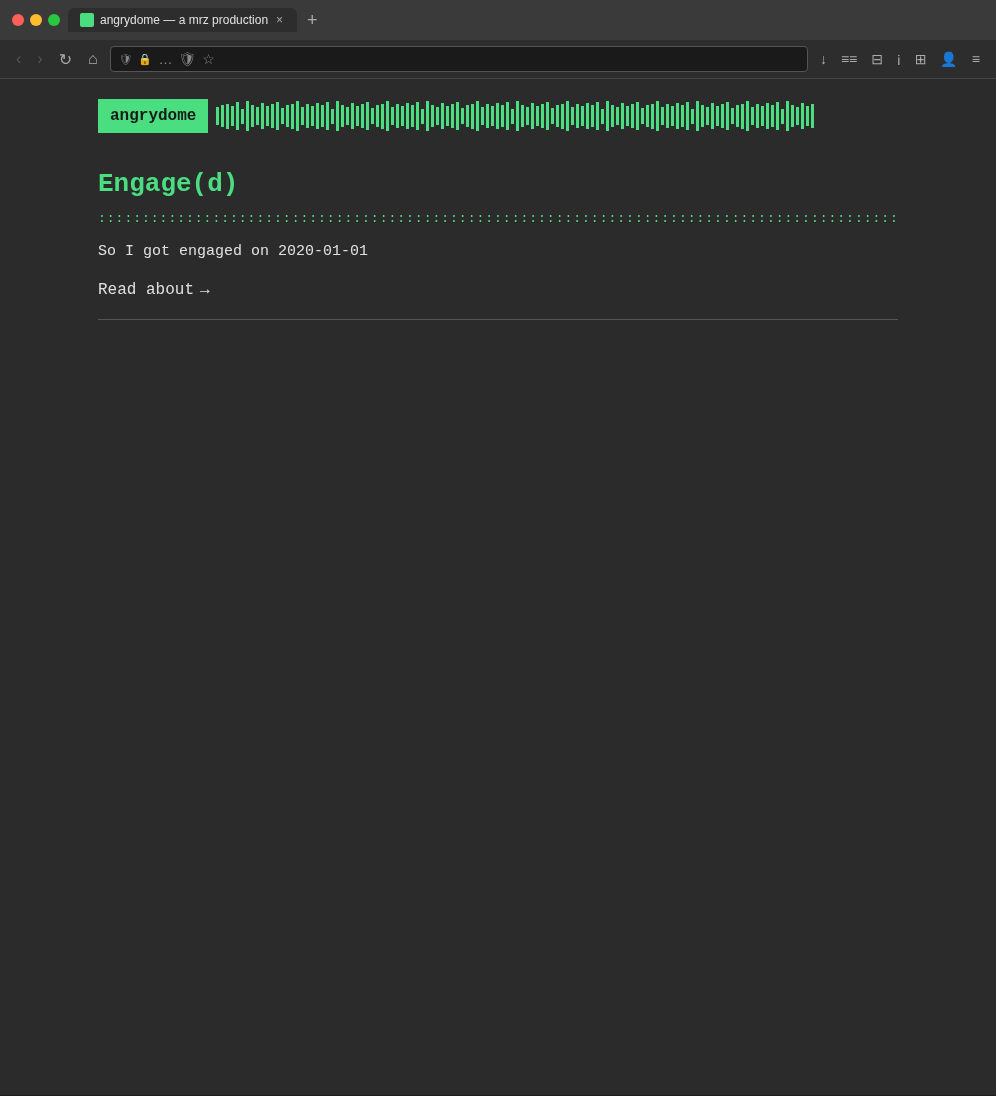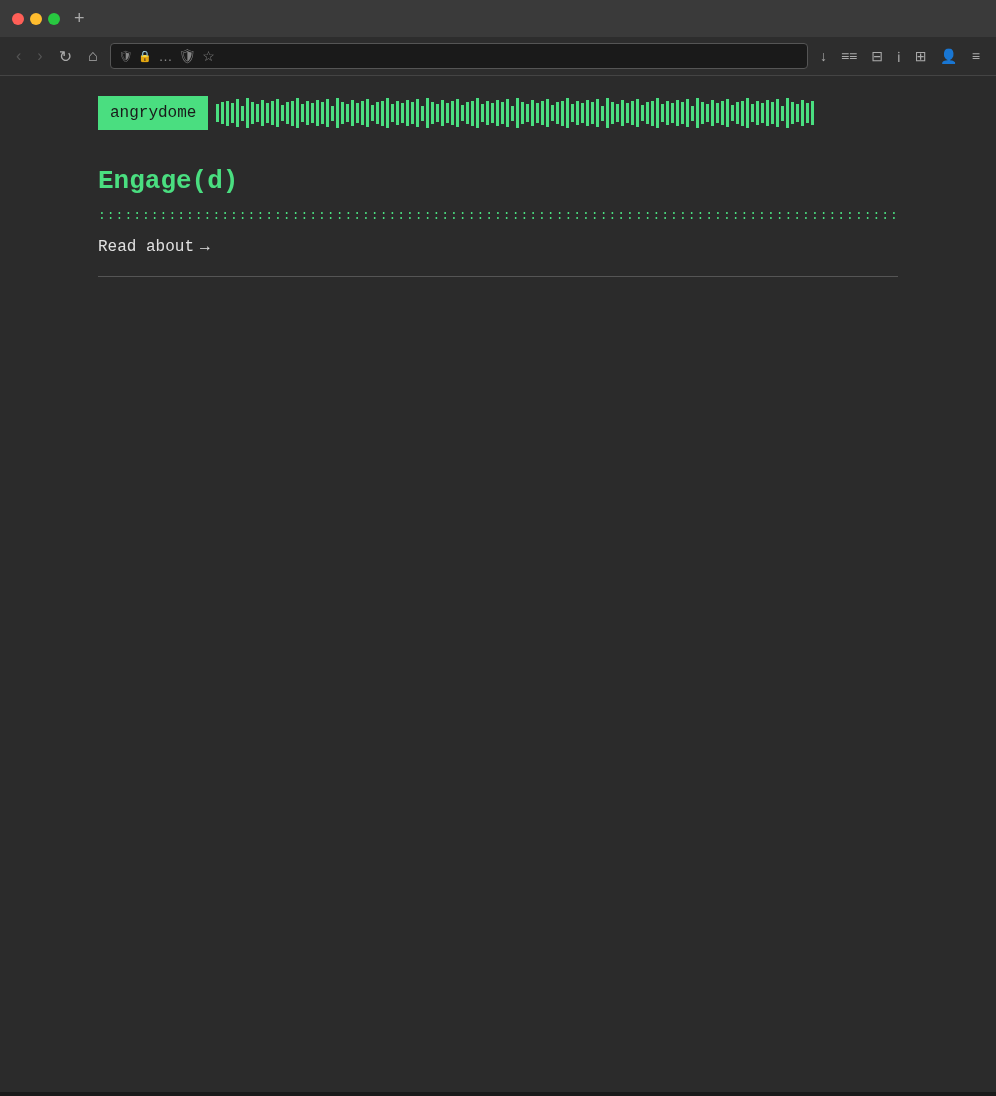--- a/index.html
+++ b/index.html
@@ -169,21 +169,21 @@
       display: flex;
       align-items: center;
       margin-bottom: 16px;
     }
 
     .site-logo {
       background: #4ade80;
       color: #1a1a1a;
       font-family: 'Courier New', monospace;
       font-size: 16px;
-      font-weight: normal;
+      font-weight: bold;
       padding: 8px 12px;
       white-space: nowrap;
     }
 
     
     .site-nav {
       display: flex;
       gap: 24px;
       margin-bottom: 40px;
       padding-bottom: 8px;
@@ -361,20 +361,25 @@
 <div class="browser-chrome">
 
   <div class="browser-titlebar">
     <div class="window-controls">
       <button class="window-btn btn-close"></button>
       <button class="window-btn btn-minimize"></button>
       <button class="window-btn btn-maximize"></button>
     </div>
 
     <div class="tab-bar">
+      <div class="tab-active">
+        <div class="tab-favicon"></div>
+        <span>angrydome — a mrz production</span>
+        <button class="tab-close-btn">×</button>
+      </div>
       <button class="new-tab-btn">+</button>
     </div>
   </div>
 
   <div class="browser-toolbar">
     <button class="nav-btn disabled">‹</button>
     <button class="nav-btn disabled">›</button>
     <button class="nav-btn">↻</button>
     <button class="nav-btn">⌂</button>
 
@@ -531,20 +536,21 @@
     <article class="post">
 
       <h1 class="post-title">Engage(d)</h1>
 
       <div class="post-divider">:::::::::::::::::::::::::::::::::::::::::::::::::::::::::::::::::::::::::::::::::::::::::::::::::::::::::::::::::::::::::::::::::</div>
 
 
 
       
 
+      <p class="post-body">So I got engaged on 2020-01-01</p>
 
       <a class="read-more-link">
         <span>Read about</span>
         <span>→</span>
       </a>
 
       <hr class="post-separator">
     </article>
 
   </div>

